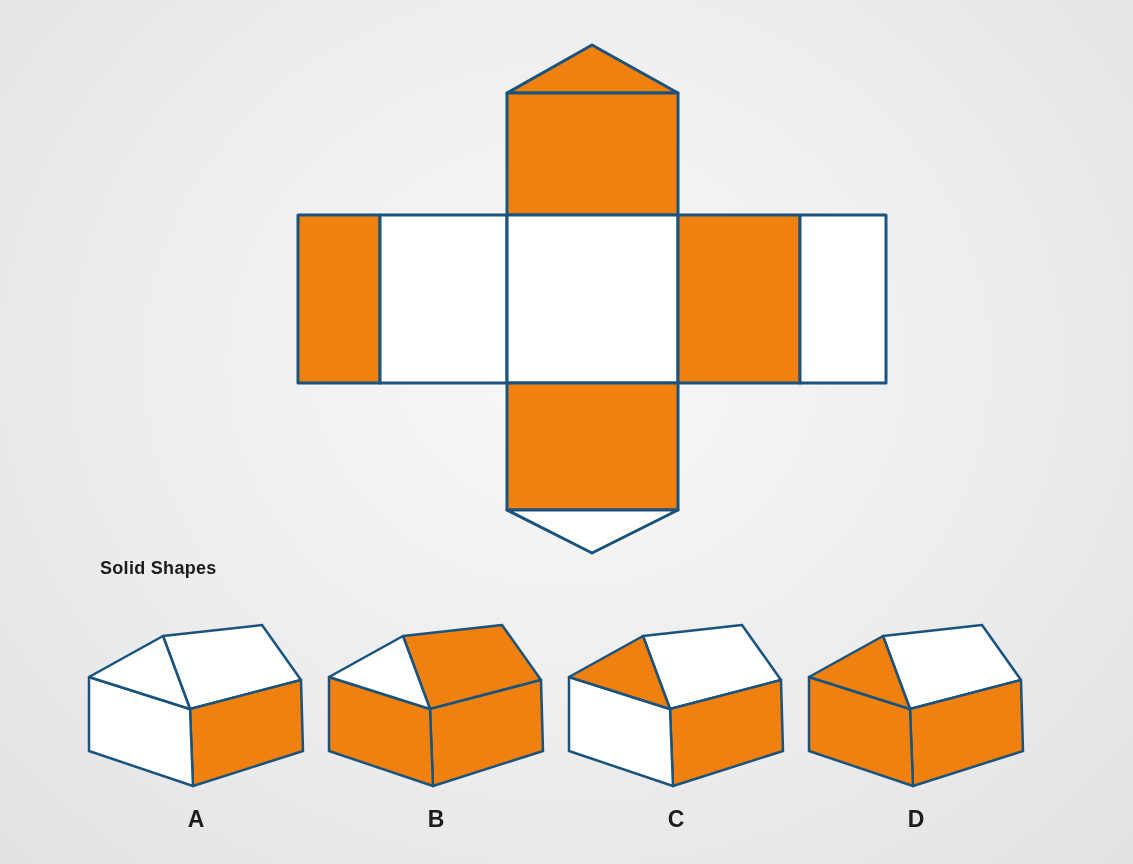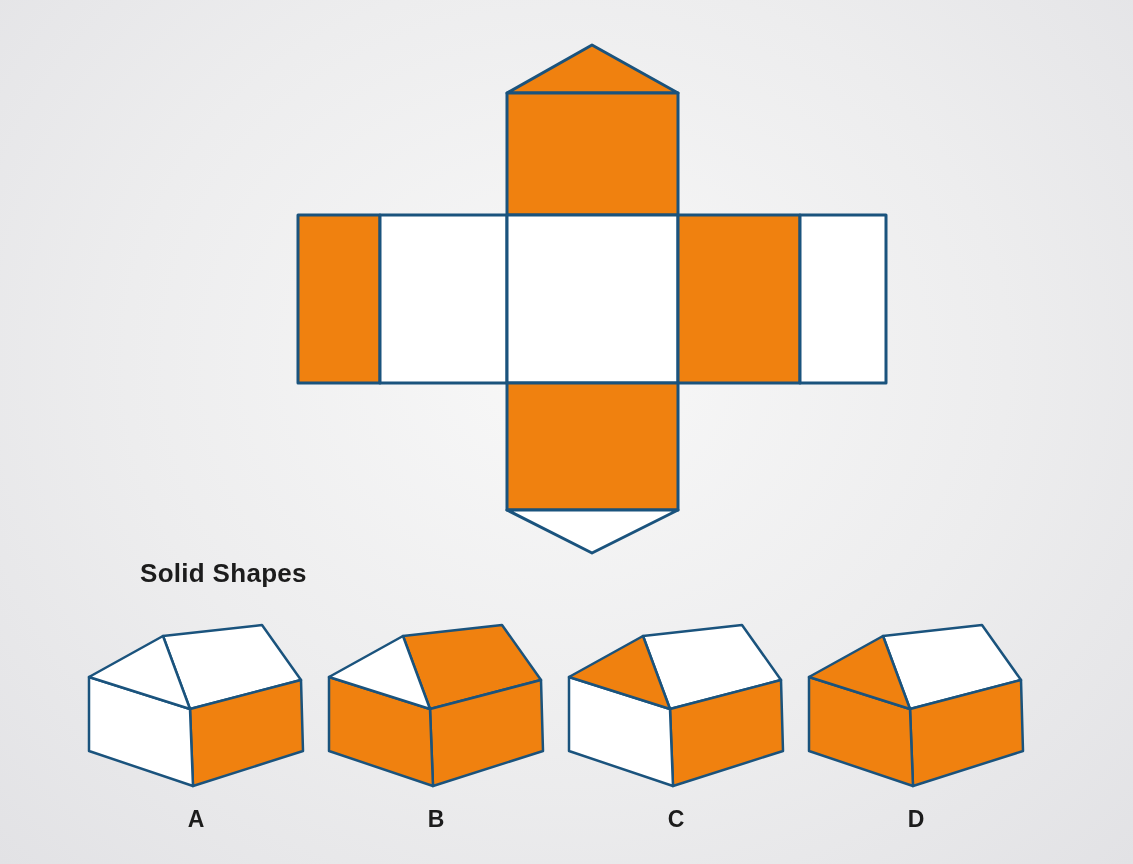--- a/index.html
+++ b/index.html
@@ -23,25 +23,24 @@
   }
   .house-face {
     stroke: var(--outline);
     stroke-width: 2.5;
     stroke-linejoin: round;
   }
   .section-title {
     position: absolute;
     left: 100px;
     top: 558px;
-    font-size: 26px;
+    font-size: 18px;
     font-weight: bold;
     color: var(--text);
     letter-spacing: 0.3px;
-    margin-left: 40px;
   }
   .option {
     position: absolute;
     top: 620px;
     width: 222px;
     cursor: pointer;
   }
   .option svg { display: block; }
   .option-label {
     text-align: center;

